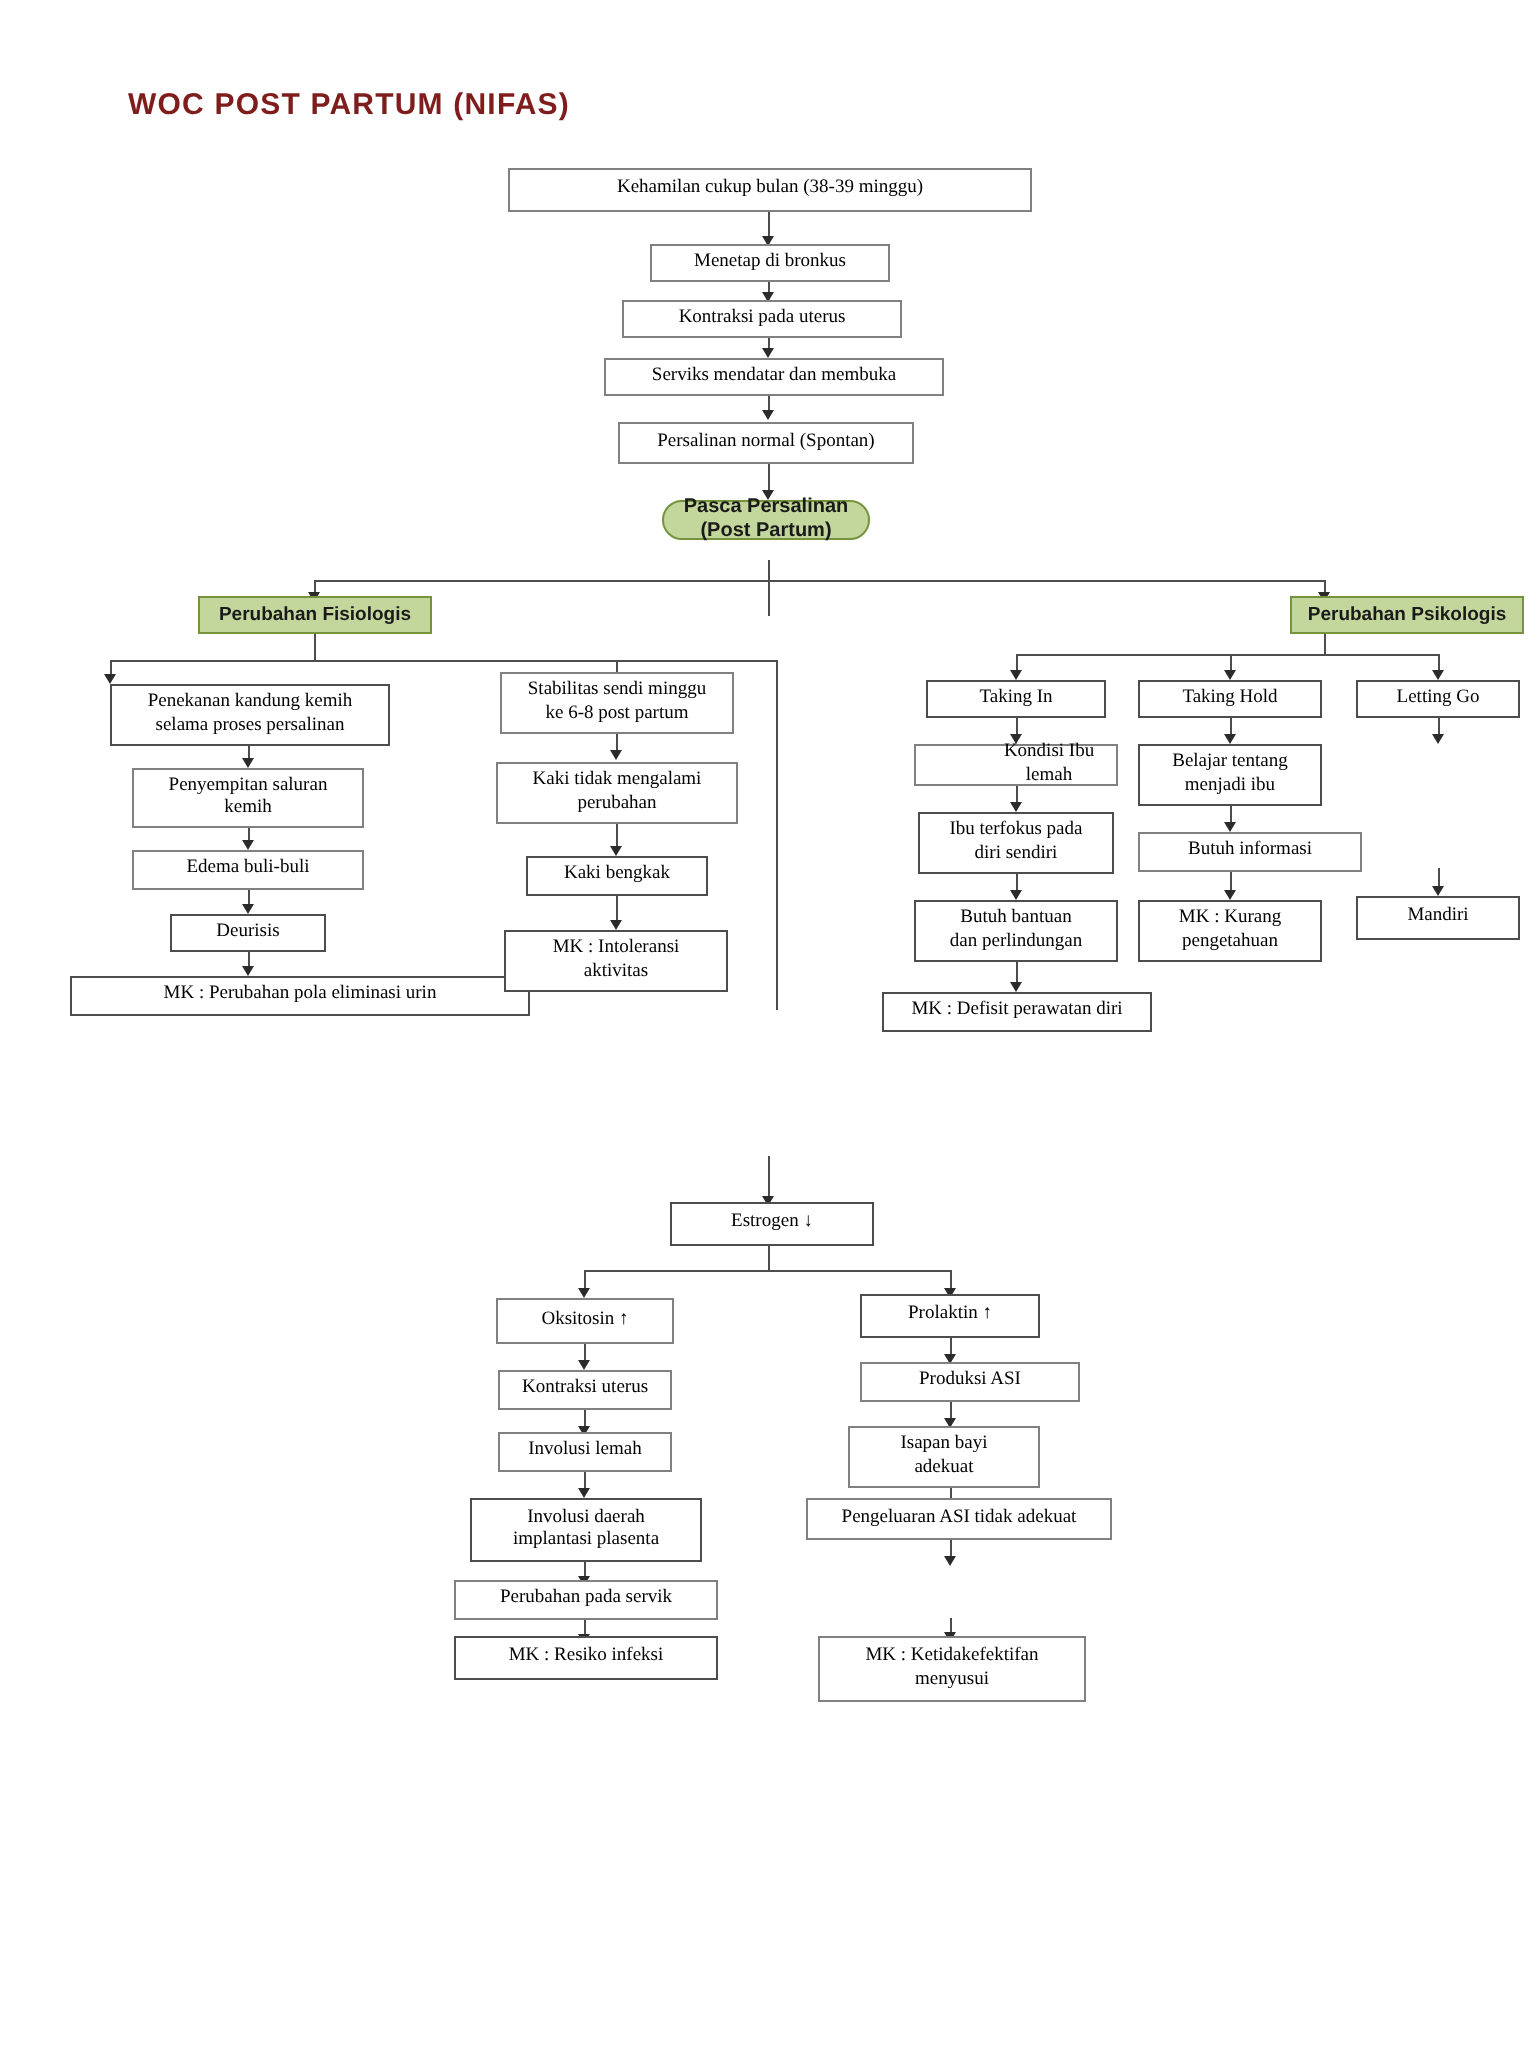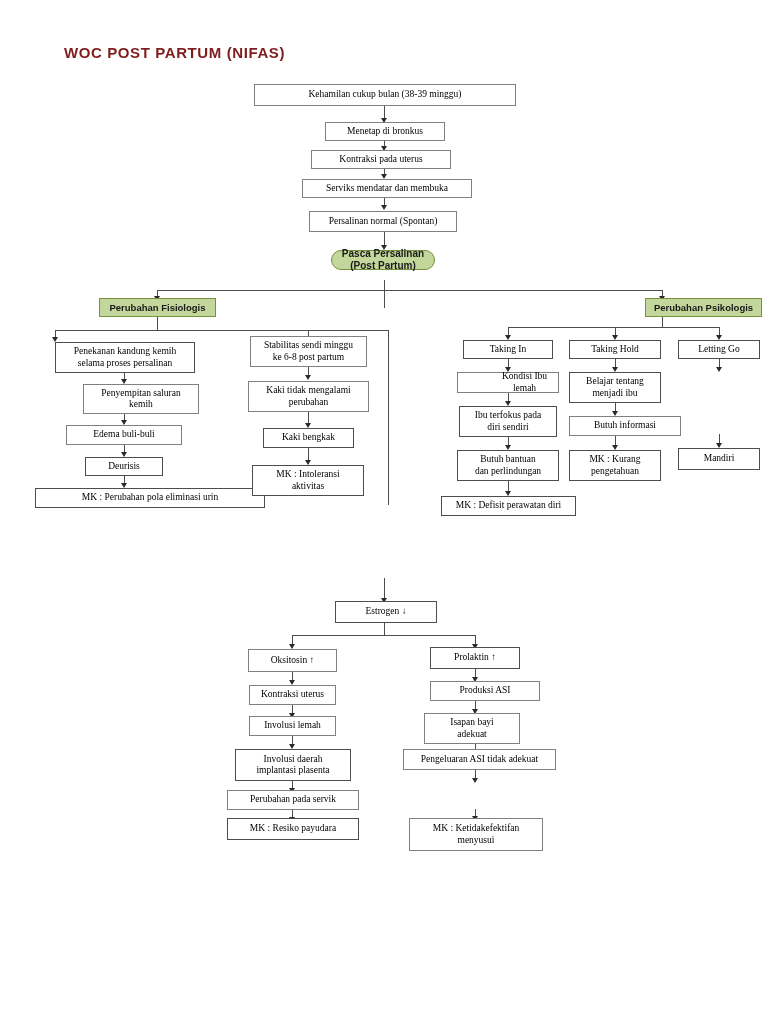--- a/index.html
+++ b/index.html
@@ -113,21 +113,21 @@
   <div class="vline" style="left:308px;top:330px;height:8px;"></div>
   <div class="arrow" style="left:305px;top:337px;"></div>
 
   <div class="vline" style="left:388px;top:330px;height:175px;"></div>
 
   <div class="box dark" style="left:55px;top:342px;width:140px;height:31px;">Penekanan kandung kemih
 selama proses persalinan</div>
   <div class="vline" style="left:124px;top:373px;height:7px;"></div>
   <div class="arrow" style="left:121px;top:379px;"></div>
 
-  <div class="box" style="left:83px;top:384px;width:116px;height:30px;">Penyempitan saluran
+  <div class="box" style="left:66px;top:384px;width:116px;height:30px;">Penyempitan saluran
 kemih</div>
   <div class="vline" style="left:124px;top:414px;height:7px;"></div>
   <div class="arrow" style="left:121px;top:420px;"></div>
 
   <div class="box" style="left:66px;top:425px;width:116px;height:20px;">Edema buli-buli</div>
   <div class="vline" style="left:124px;top:445px;height:8px;"></div>
   <div class="arrow" style="left:121px;top:452px;"></div>
 
   <div class="box dark" style="left:85px;top:457px;width:78px;height:19px;">Deurisis</div>
   <div class="vline" style="left:124px;top:476px;height:8px;"></div>
@@ -232,21 +232,21 @@
 
   <div class="box dark" style="left:235px;top:749px;width:116px;height:32px;">Involusi daerah
 implantasi plasenta</div>
   <div class="vline" style="left:292px;top:781px;height:8px;"></div>
   <div class="arrow" style="left:289px;top:788px;"></div>
 
   <div class="box" style="left:227px;top:790px;width:132px;height:20px;">Perubahan pada servik</div>
   <div class="vline" style="left:292px;top:810px;height:8px;"></div>
   <div class="arrow" style="left:289px;top:817px;"></div>
 
-  <div class="box dark" style="left:227px;top:818px;width:132px;height:22px;">MK : Resiko payudara</div>
+  <div class="box dark" style="left:227px;top:818px;width:132px;height:22px;">MK : Resiko infeksi</div>
 
   <div class="box dark" style="left:430px;top:647px;width:90px;height:22px;">Prolaktin ↑</div>
   <div class="vline" style="left:475px;top:669px;height:9px;"></div>
   <div class="arrow" style="left:472px;top:677px;"></div>
 
   <div class="box" style="left:430px;top:681px;width:110px;height:20px;">Produksi ASI</div>
   <div class="vline" style="left:475px;top:701px;height:9px;"></div>
   <div class="arrow" style="left:472px;top:709px;"></div>
 
   <div class="box" style="left:424px;top:713px;width:96px;height:31px;">Isapan bayi

